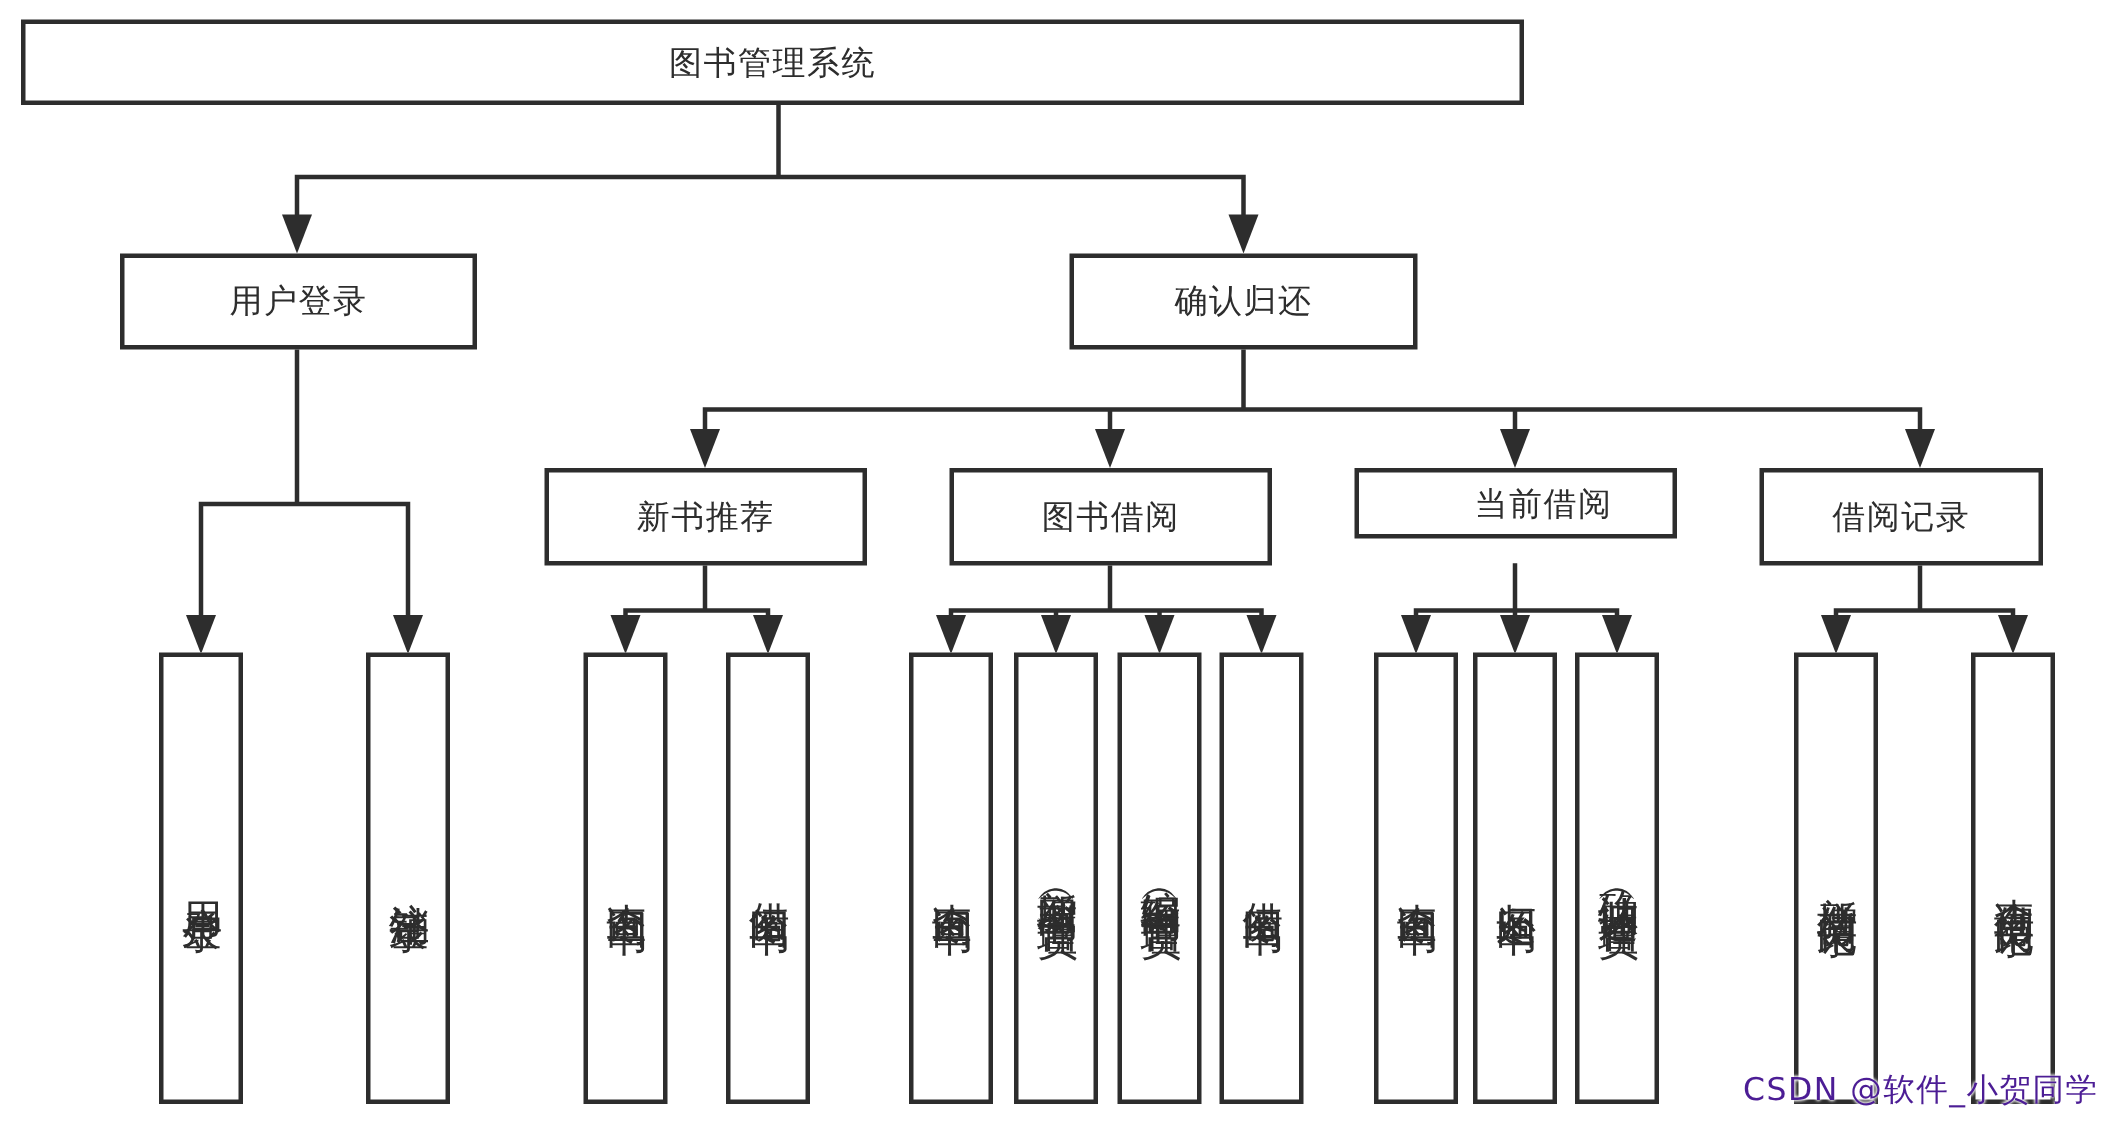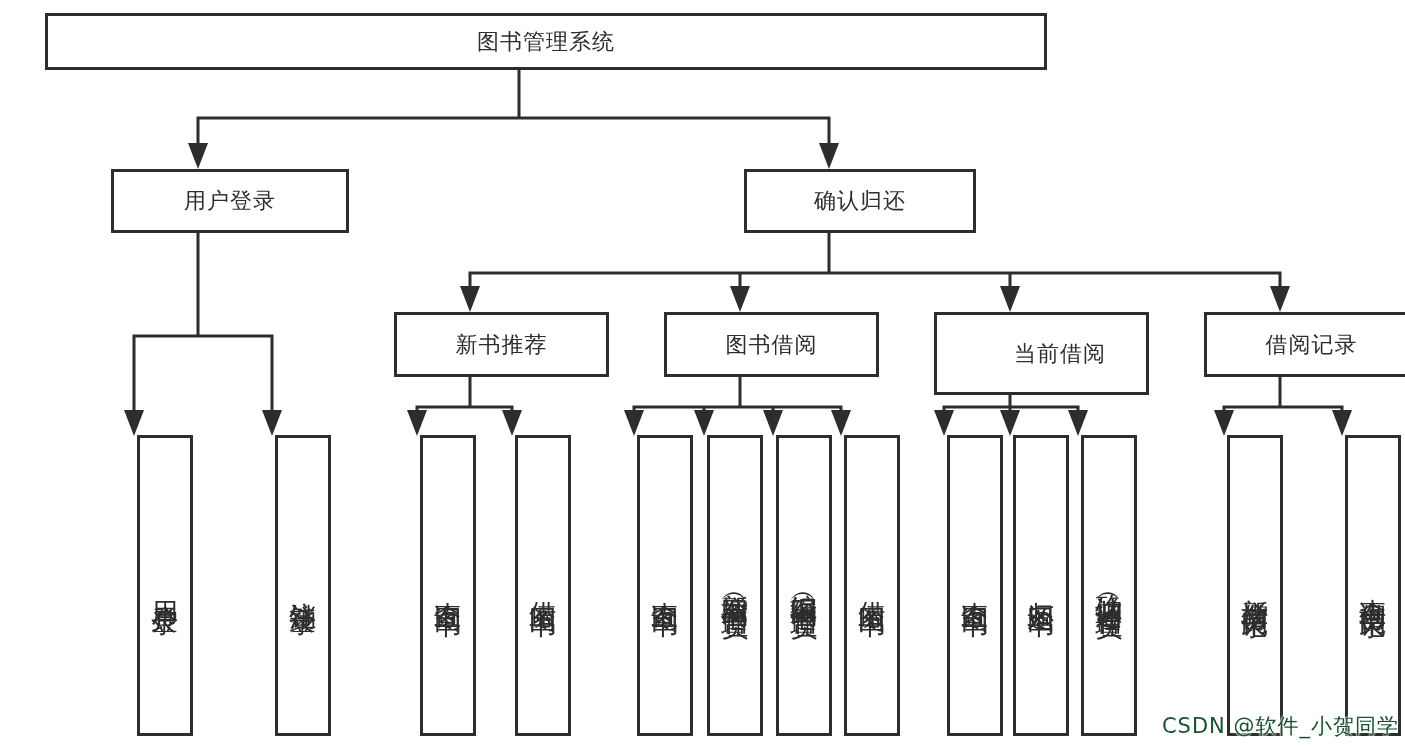--- a/index.html
+++ b/index.html
@@ -15,41 +15,40 @@
   svg.connectors { position: absolute; left: 0; top: 0; z-index: 1; }
   .box {
     position: absolute;
     box-sizing: border-box;
     border: 3px solid #2d2d2d;
     background: #ffffff;
     display: flex;
     align-items: center;
     justify-content: center;
     z-index: 2;
-    margin-left: 31px;
   }
   .hbox { font-size: 22px; letter-spacing: 1px; }
   .vbox {
     font-size: 27px;
     letter-spacing: 3px;
     line-height: 1.1;
     writing-mode: vertical-rl;
     text-orientation: mixed;
     width: 56px;
     top: 435px;
     height: 301px;
   }
   .watermark {
     position: absolute;
     right: 6px;
     top: 712px;
     z-index: 5;
     font-size: 21px;
     letter-spacing: 1px;
-    color: #14532d;
+    color: #4c1d95;
     text-shadow: 0 0 2px #ffffff, 0 0 2px #ffffff, 0 0 3px #ffffff;
     white-space: nowrap;
   }
 </style>
 </head>
 <body>
 
 <div class="canvas">
 
   <svg class="connectors" width="1405" height="747" viewBox="0 0 1405 747" aria-hidden="true">
@@ -95,22 +94,22 @@
     </g>
   </svg>
 
   <div class="box hbox" style="left:14px; top:13px; width:1002px; height:57px;">图书管理系统</div>
 
   <div class="box hbox" style="left:80px; top:169px; width:238px; height:64px;">用户登录</div>
   <div class="box hbox" style="left:713px; top:169px; width:232px; height:64px;">确认归还</div>
 
   <div class="box hbox" style="left:633px; top:312px; width:215px; height:65px;">图书借阅</div>
   <div class="box hbox" style="left:363px; top:312px; width:215px; height:65px;">新书推荐</div>
-  <div class="box hbox" style="left:903px; top:312px; width:215px; height:83px;padding-left:37px;">当前借阅</div>
-  <div class="box hbox" style="left:1173px; top:312px; width:215px; height:65px;">借阅记录</div>
+  <div class="box hbox" style="left:903px; top:312px; width:215px; height:47px;padding-left:37px;">当前借阅</div>
+  <div class="box hbox" style="left:1173px; top:312px; width:189px; height:65px;">借阅记录</div>
 
   <div class="box vbox" style="left:106px;">用户登录</div>
   <div class="box vbox" style="left:244px;">注销登录</div>
 
   <div class="box vbox" style="left:389px;">查询图书</div>
   <div class="box vbox" style="left:484px;">借阅图书</div>
 
   <div class="box vbox" style="left:606px;">查询图书</div>
   <div class="box vbox" style="left:676px;">新增图书（管理员）</div>
   <div class="box vbox" style="left:745px;">编辑图书（管理员）</div>

